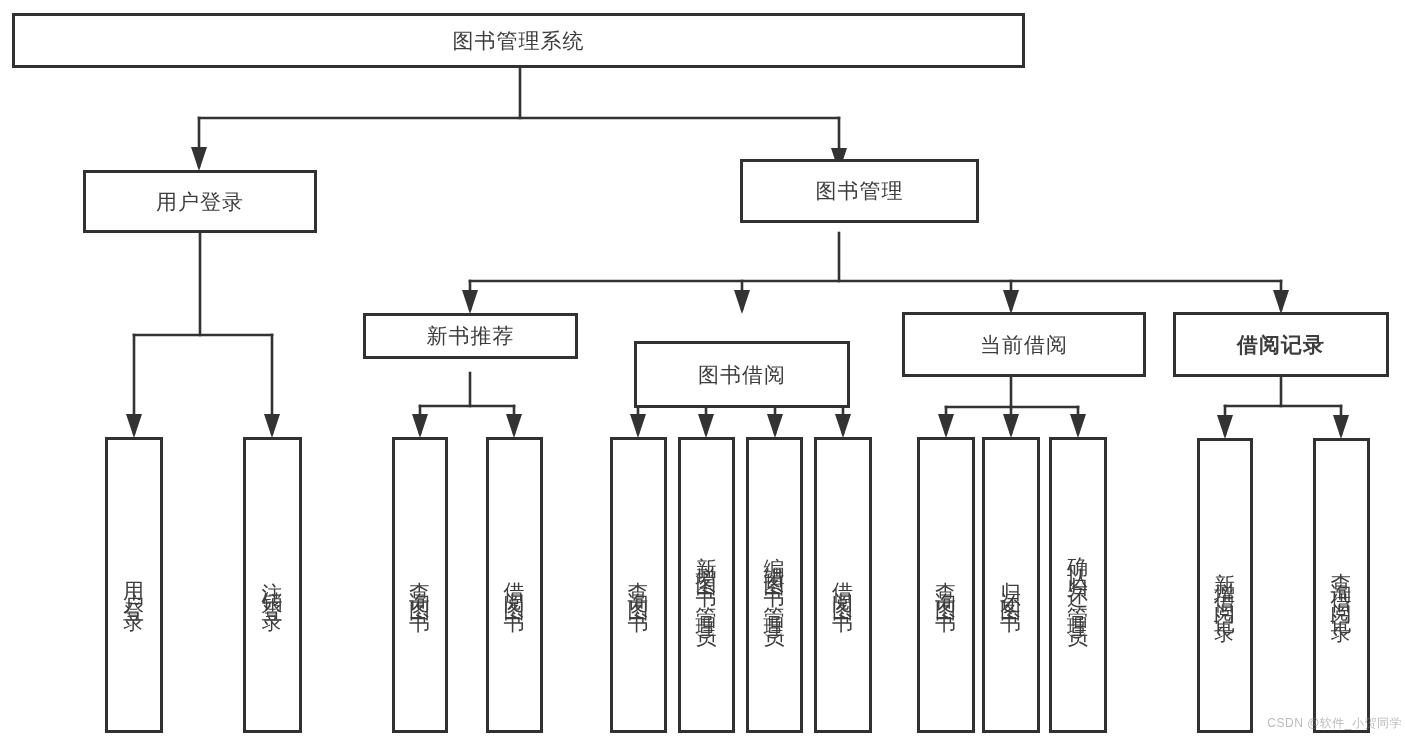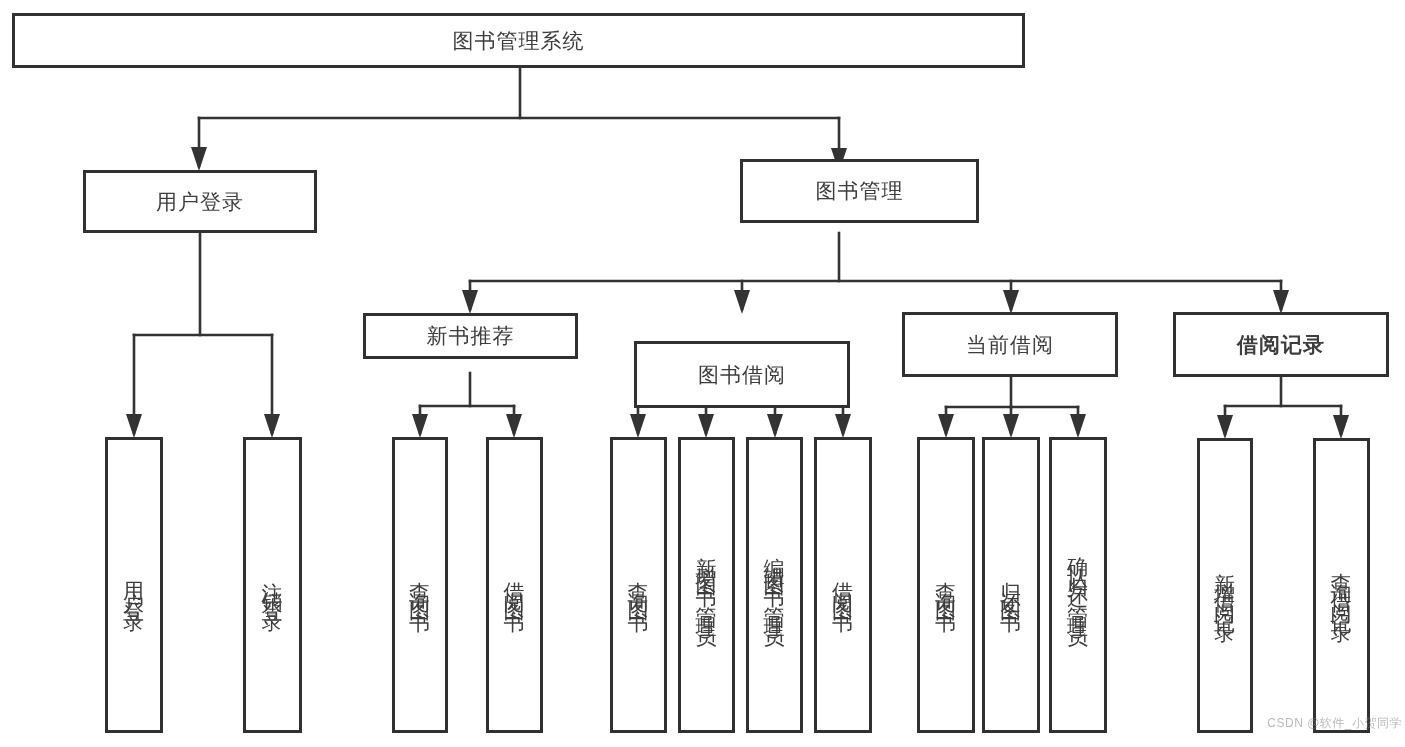--- a/index.html
+++ b/index.html
@@ -47,21 +47,21 @@
     letter-spacing: 10px;
     line-height: 1;
     white-space: nowrap;
   }
   
   .n-root    { left: 12px;   top: 13px;  width: 1013px; height: 55px; }
   .n-login   { left: 83px;   top: 170px; width: 234px;  height: 63px; }
   .n-mgmt    { left: 720px;  top: 159px; width: 239px;  height: 64px; margin-left: 20px; }
   .n-rec     { left: 363px;  top: 313px; width: 215px;  height: 46px; }
   .n-borrow  { left: 634px;  top: 313px; width: 216px;  height: 67px; margin-top: 28px; }
-  .n-current { left: 902px;  top: 312px; width: 216px;  height: 65px; }
+  .n-current { left: 902px;  top: 312px; width: 244px;  height: 65px; }
   .n-records { left: 1173px; top: 312px; width: 216px;  height: 65px; font-weight: bold; }
   
   .v1  { left: 105px;  top: 437px; width: 58px; height: 296px; }
   .v2  { left: 243px;  top: 437px; width: 59px; height: 296px; }
   .v3  { left: 392px;  top: 437px; width: 56px; height: 296px; }
   .v4  { left: 486px;  top: 437px; width: 57px; height: 296px; }
   .v5  { left: 610px;  top: 437px; width: 57px; height: 296px; }
   .v6  { left: 678px;  top: 437px; width: 57px; height: 296px; }
   .v7  { left: 746px;  top: 437px; width: 57px; height: 296px; }
   .v8  { left: 814px;  top: 437px; width: 58px; height: 296px; }

